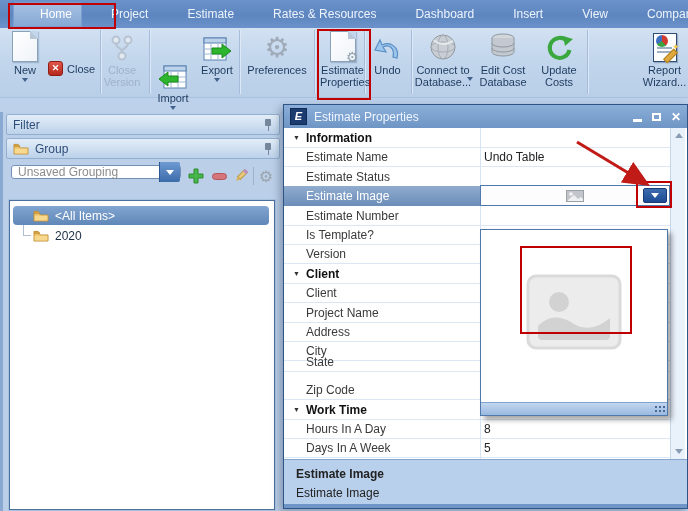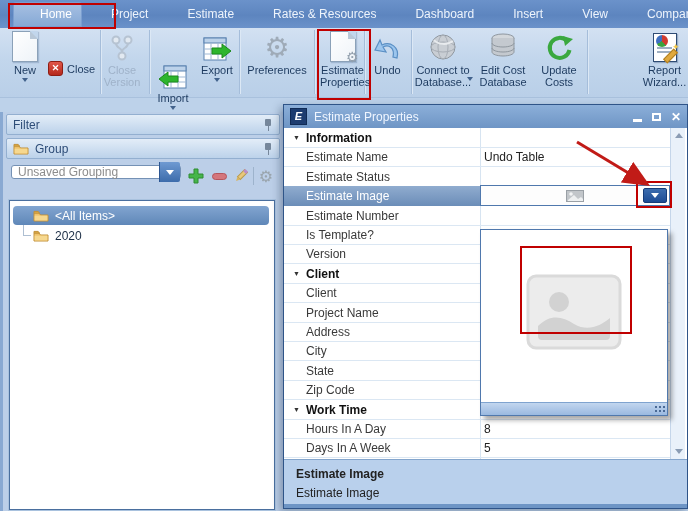--- a/index.html
+++ b/index.html
@@ -380,21 +380,21 @@
       </div>
       <div class="row" style="top:175px">
         <span class="lab">Project Name</span>
       </div>
       <div class="row" style="top:194px">
         <span class="lab">Address</span>
       </div>
       <div class="row" style="top:213px">
         <span class="lab">City</span>
       </div>
-      <div class="row" style="top:233px">
+      <div class="row" style="top:224px">
         <span class="lab">State</span>
       </div>
       <div class="row" style="top:252px">
         <span class="lab">Zip Code</span>
       </div>
       <div class="row sec" style="top:272px">
         <span class="sec-tri">▼</span>
         <span class="lab">Work Time</span>
       </div>
       <div class="row" style="top:291px">

